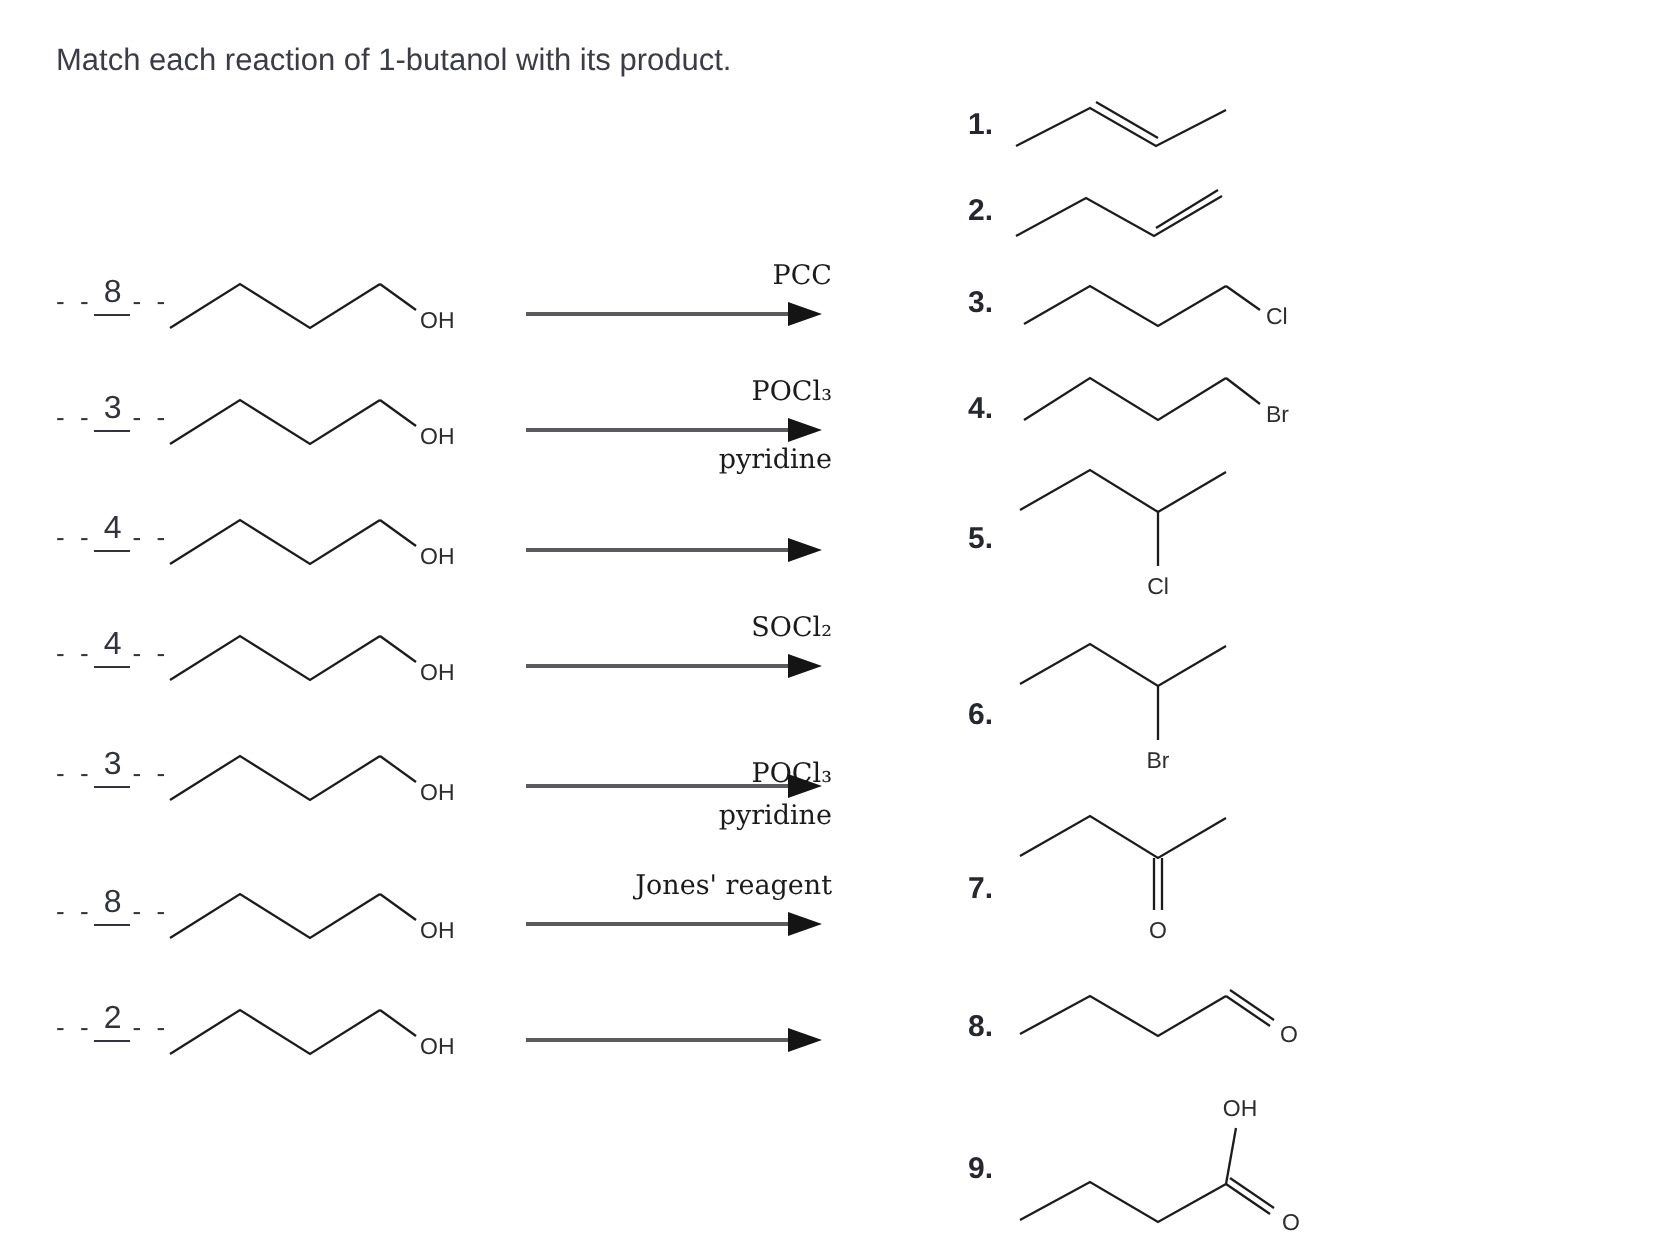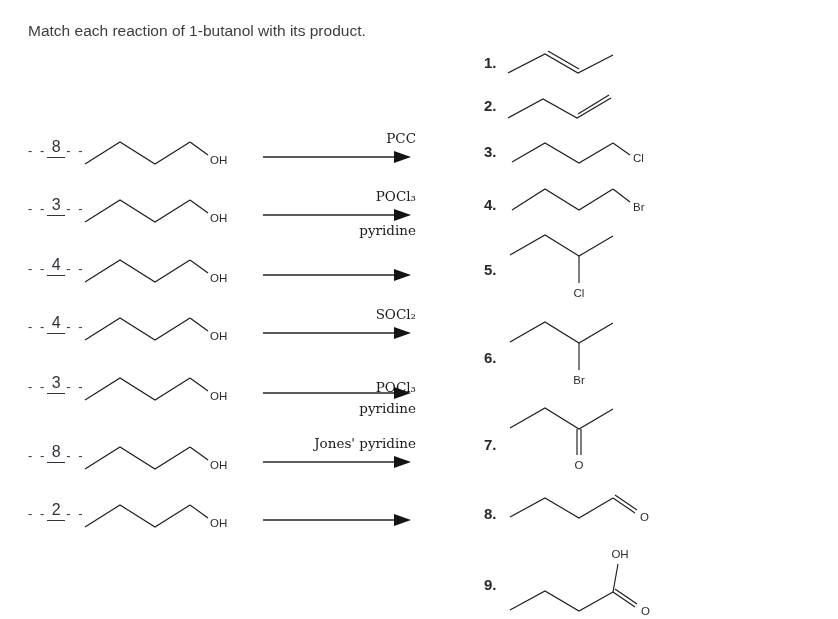--- a/index.html
+++ b/index.html
@@ -114,21 +114,21 @@
   <div class="blank" style="top:444px">
     <span class="bd">- -</span>
       <span class="bn">8</span>
       <span class="bd">- -</span>
   </div>
   <svg class="struct" style="left:80px;top:438px" width="160" height="44">
     <polyline points="5,31 40,9 75,31 110,9"></polyline>
       <line x1="110" y1="9" x2="128" y2="22"></line>
     <text x="130" y="31">OH</text>
   </svg>
-  <div class="reagent" style="top:434px">Jones' pyridine</div>
+  <div class="reagent" style="top:434px">Jones' reagent</div>
   <svg class="arrow" style="left:263px;top:454px" width="150" height="16">
     <line x1="0" y1="8" x2="131" y2="8"></line>
       <polygon points="131,2 148,8 131,14"></polygon>
   </svg>
 
   <div class="blank" style="top:502px">
     <span class="bd">- -</span>
       <span class="bn">2</span>
       <span class="bd">- -</span>
   </div>

